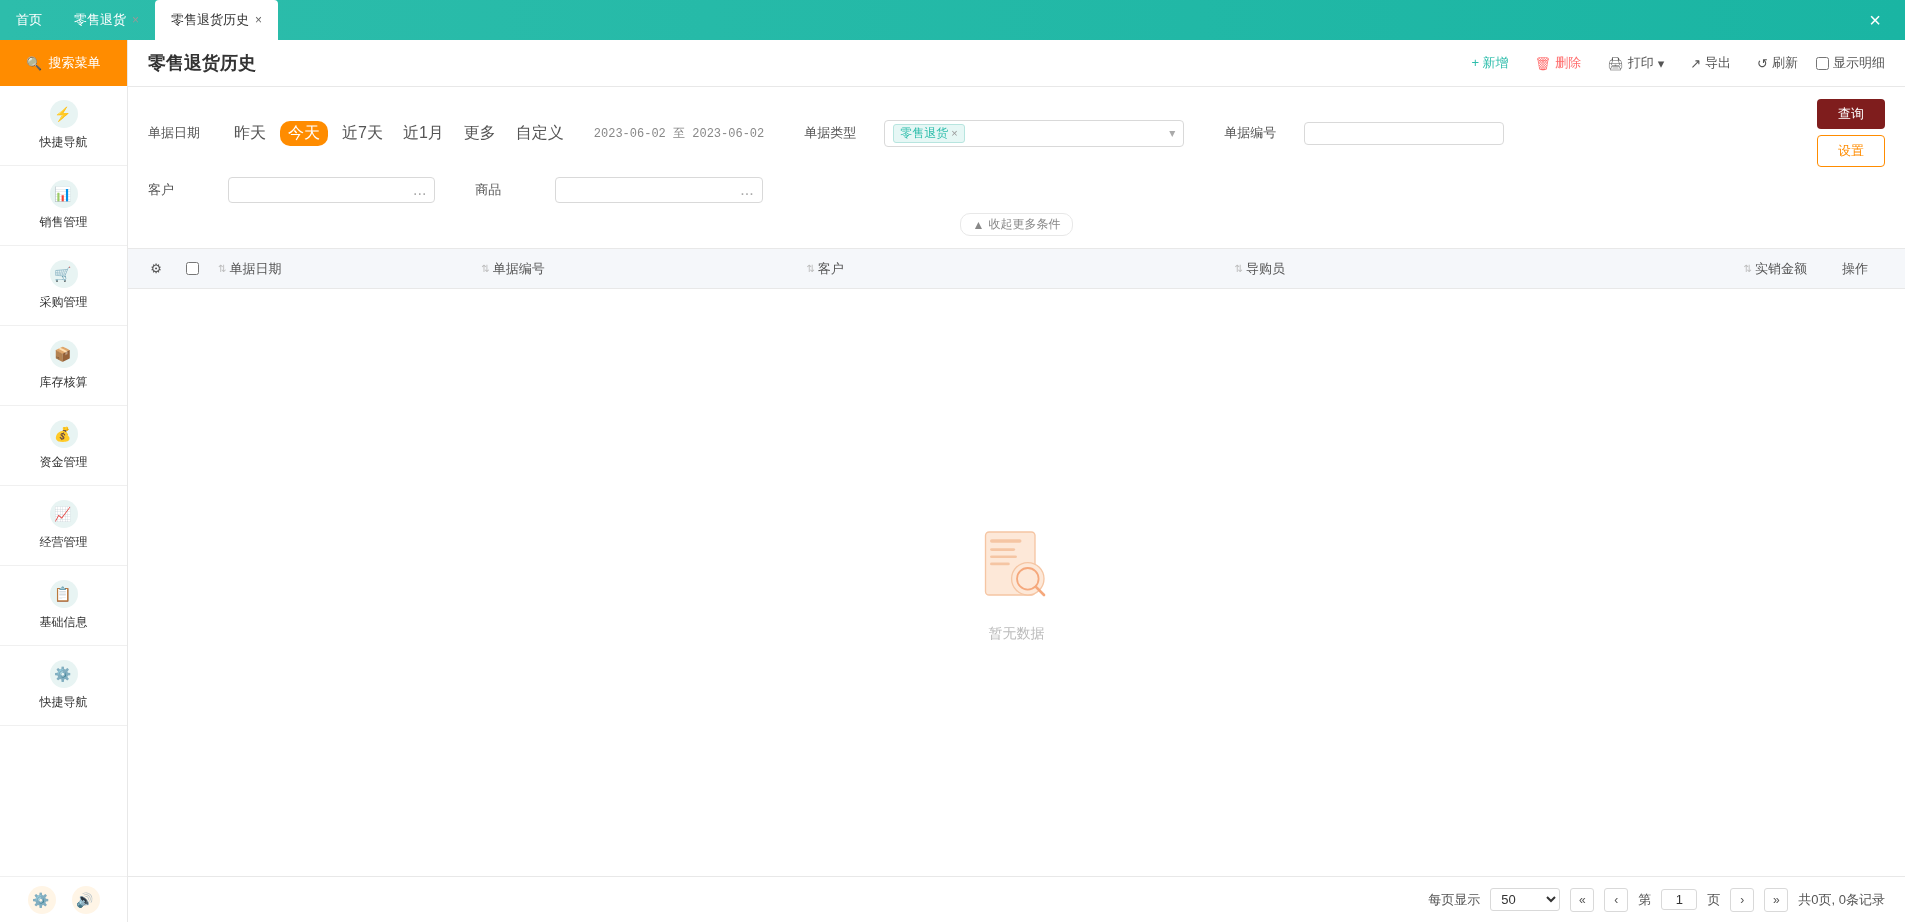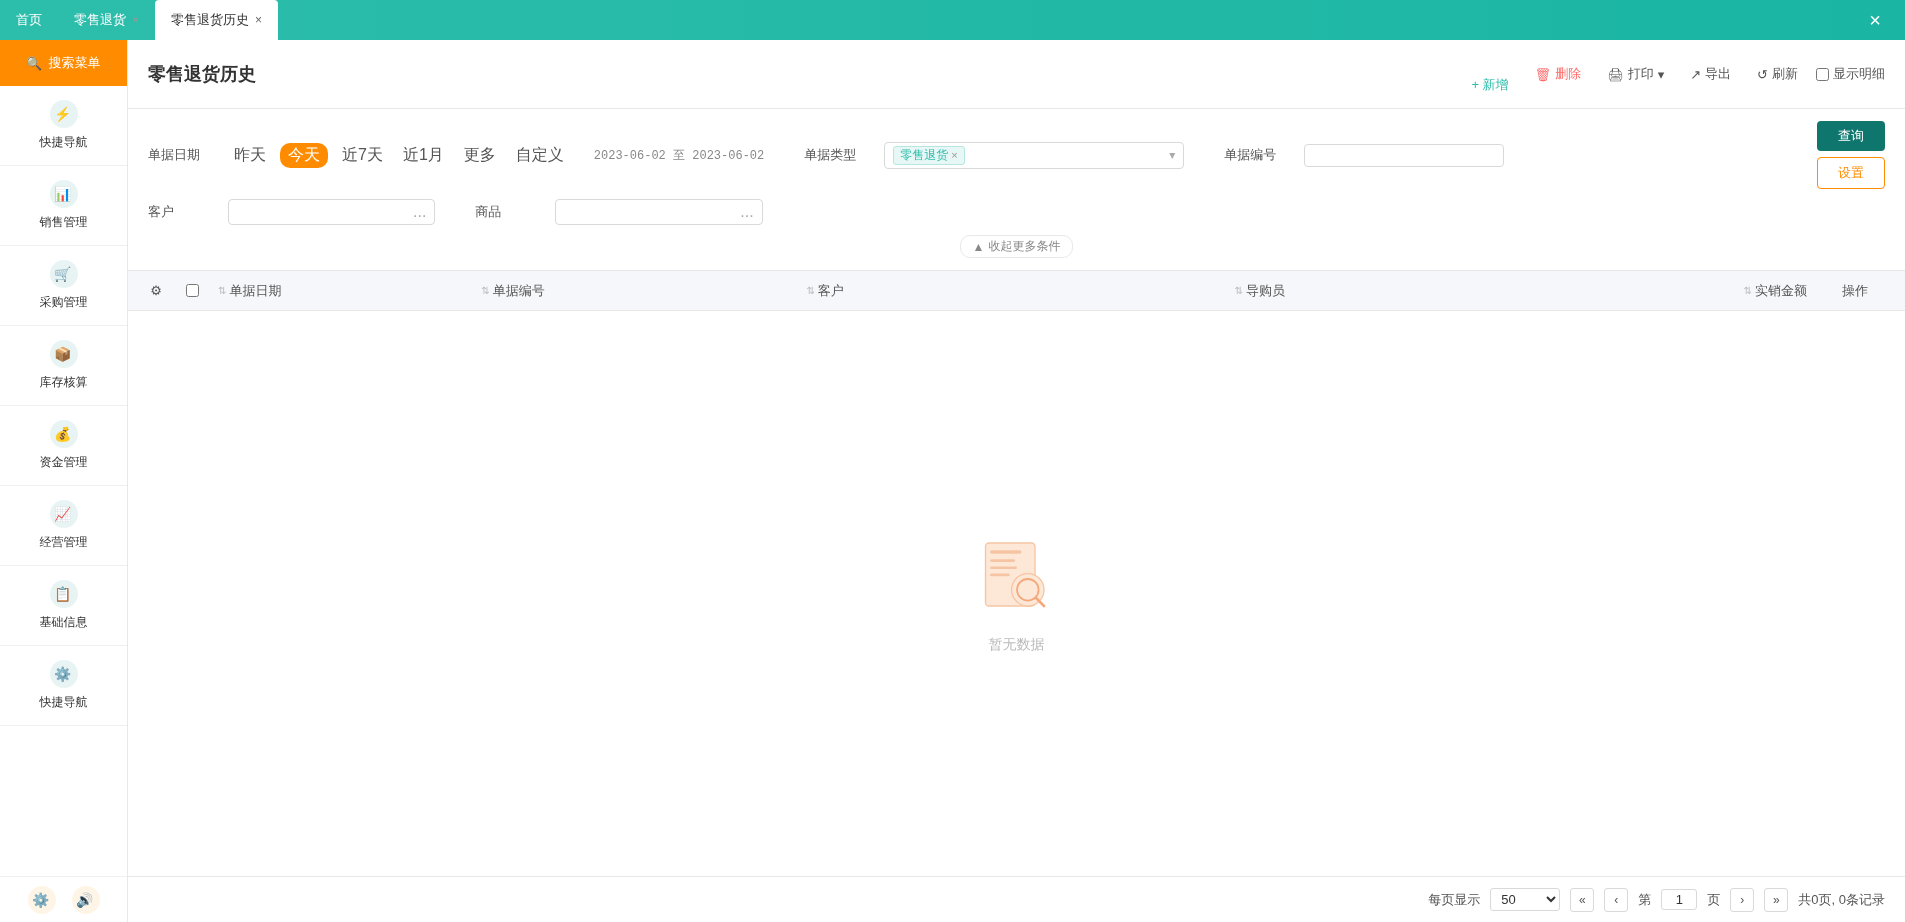--- a/index.html
+++ b/index.html
@@ -167,21 +167,20 @@
       font-size: 13px;
       color: #555;
       cursor: pointer;
       padding: 4px 8px;
       border: none;
       background: none;
     }
     .btn-add {
       color: #2dbdab;
       font-weight: 500;
-      margin-top: 22px;
     }
     .btn-delete { color: #ff6b6b; }
     .show-detail-check {
       display: flex;
       align-items: center;
       gap: 4px;
       font-size: 13px;
       color: #555;
     }
     .show-detail-check input { cursor: pointer; }
@@ -310,21 +309,21 @@
       gap: 4px;
       font-size: 12px;
       color: #888;
       cursor: pointer;
       padding: 2px 12px;
       border: 1px solid #e8e8e8;
       border-radius: 10px;
       background: #fff;
     }
     .query-btn {
-      background: #0f766e;
+      background: #7f1d1d;
       color: #fff;
       border: none;
       border-radius: 4px;
       padding: 6px 20px;
       font-size: 13px;
       cursor: pointer;
       white-space: nowrap;
     }
     .settings-btn {
       background: #fff;

